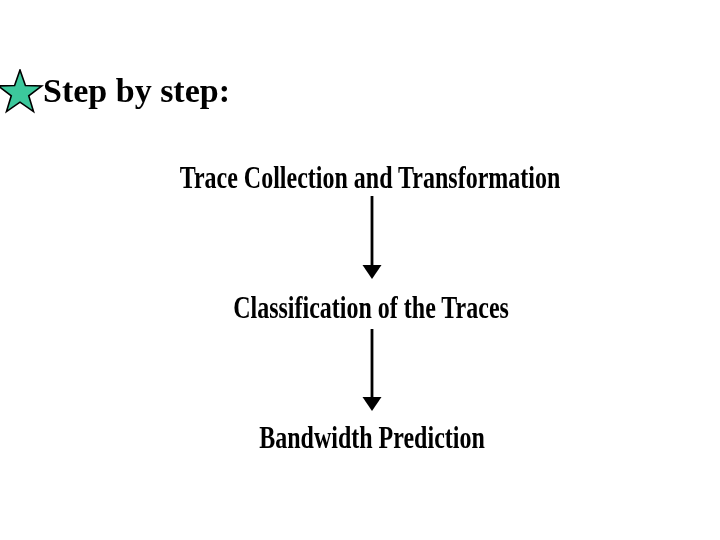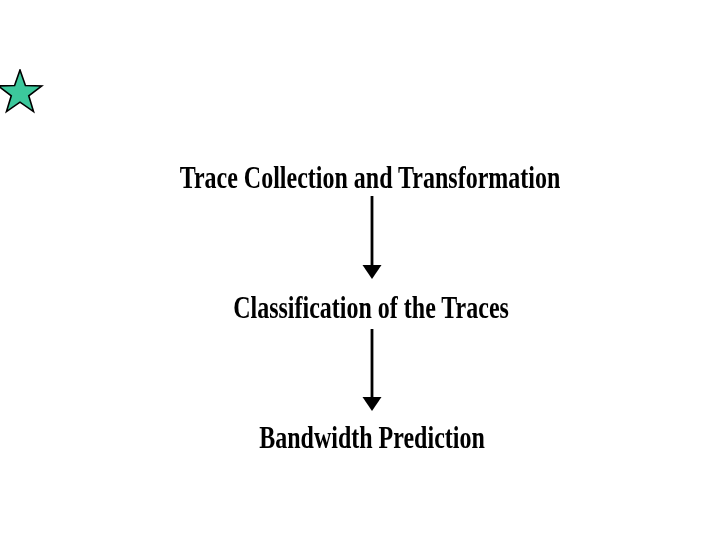--- a/index.html
+++ b/index.html
@@ -58,20 +58,21 @@
 </style>
 </head>
 <body>
 
 <div class="slide">
 
   <svg class="star" viewBox="-24 -24 48 48" xmlns="http://www.w3.org/2000/svg">
     <polygon points="0,-23 5.41,-7.44 21.87,-7.11 8.75,2.84 13.52,18.61 0,9.2 -13.52,18.61 -8.75,2.84 -21.87,-7.11 -5.41,-7.44" stroke="#000000" stroke-width="1.6" stroke-linejoin="miter" fill="#3CC89C"></polygon>
   </svg>
 
+  <h1 class="title">Step by step:</h1>
 
   <div class="step step1">Trace Collection and Transformation</div>
 
   <svg class="arrow arrow1" viewBox="0 0 24 86" xmlns="http://www.w3.org/2000/svg">
     <line x1="12" y1="1" x2="12" y2="70" stroke-width="2.8" stroke="#000000"></line>
     <polygon points="2.5,70 21.5,70 12,84" fill="#000000"></polygon>
   </svg>
 
   <div class="step step2">Classification of the Traces</div>
 

